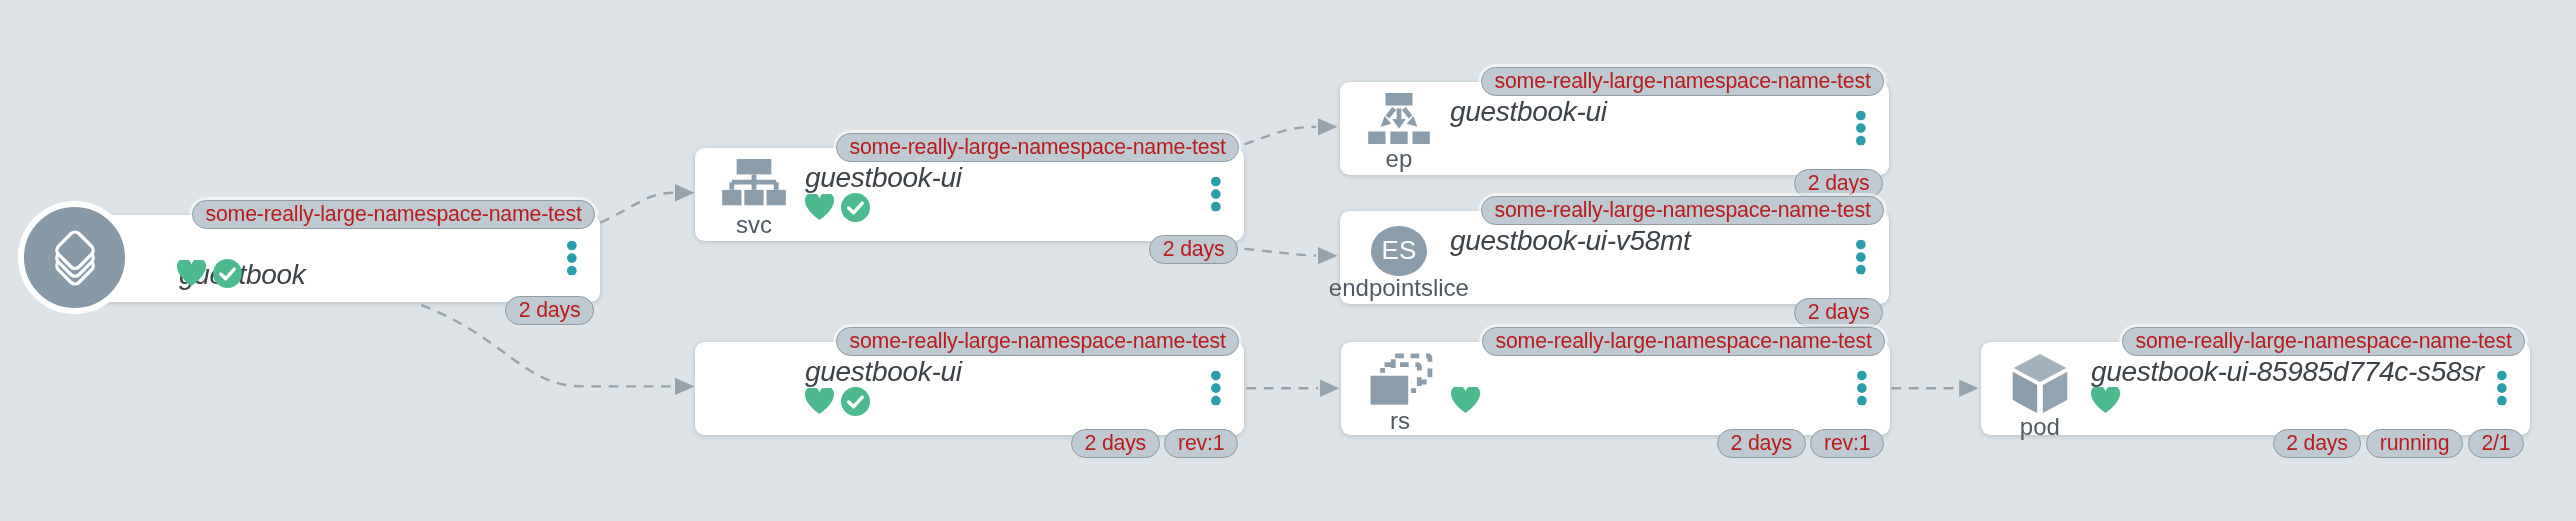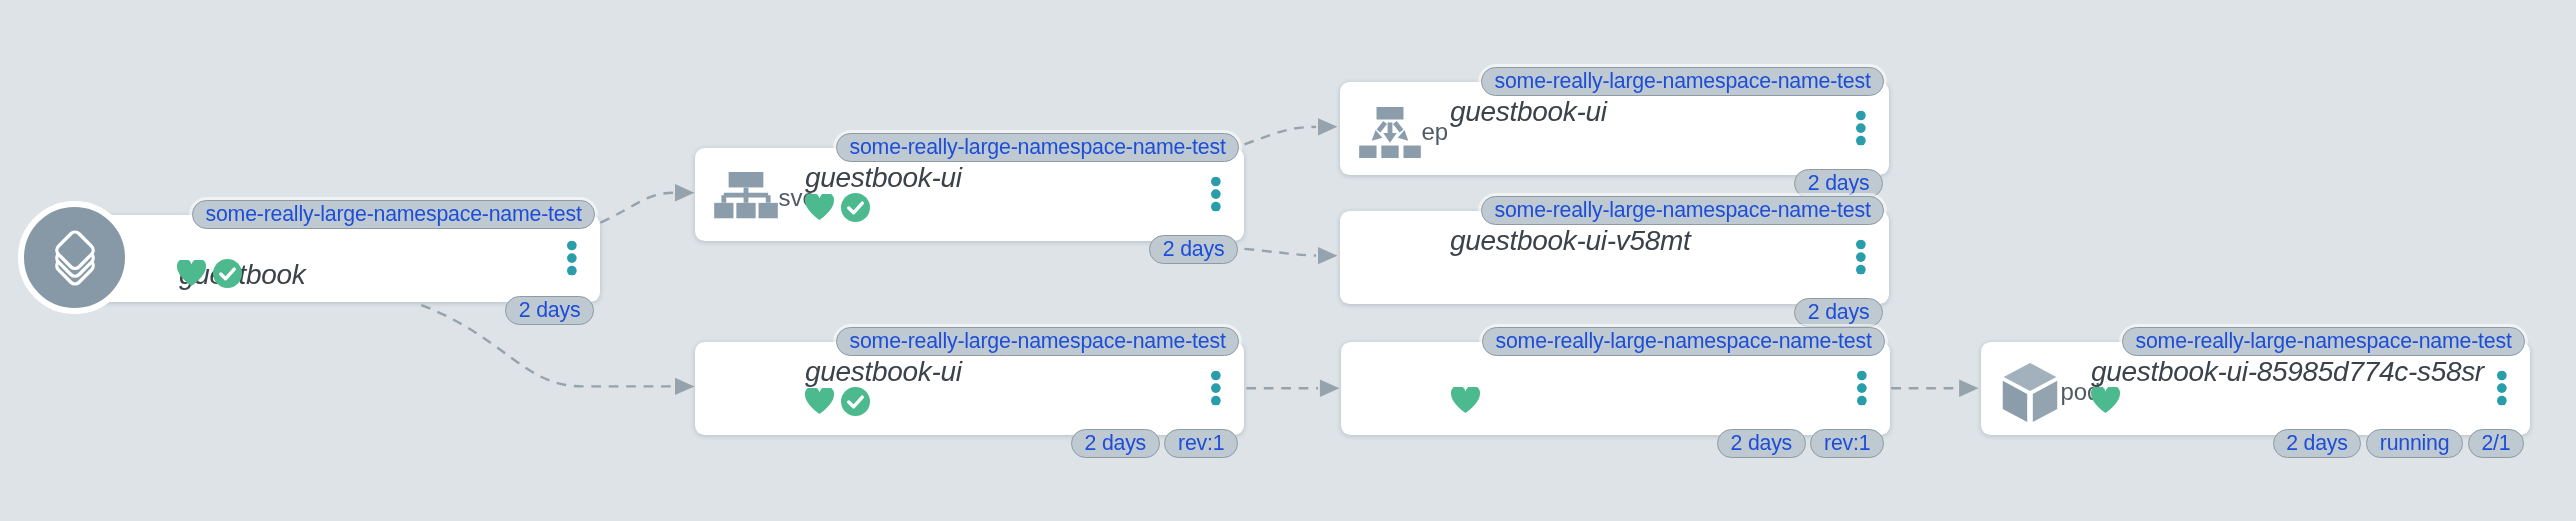--- a/index.html
+++ b/index.html
@@ -7,26 +7,26 @@
   #stage{position:relative;width:2576px;height:521px;background:#dde3e7;overflow:hidden;}
 
   .edges{position:absolute;left:0;top:0;pointer-events:none;}
 
   .node{position:absolute;background:#ffffff;border-radius:9.7px;
         box-shadow:0 1px 4.8px rgba(40,60,75,.22);}
   .node-title{position:absolute;left:110px;top:13.6px;font-size:28px;color:#3c4249;
               letter-spacing:-0.3px;white-space:nowrap;font-style:italic;}
   .health-row{position:absolute;left:110px;top:45px;display:flex;gap:6.8px;align-items:center;}
   .icon-col{position:absolute;left:19.4px;top:10.7px;bottom:1px;width:79px;
-            display:flex;flex-direction:row;align-items:center;justify-content:space-between;}
+            display:flex;flex-direction:column;align-items:center;justify-content:space-between;}
   .kind-label{font-size:24px;color:#4e5a64;white-space:nowrap;line-height:1;padding-bottom:2.9px;}
   .menu-dots{position:absolute;right:19.4px;top:50%;transform:translateY(-50%);
              background:none;border:none;padding:3.9px;cursor:pointer;display:block;}
   .badge{display:inline-block;background:#bec9d1;border:1.9px solid #8e9aa4;border-radius:16.5px;
-         color:#1d4ed8;font-size:21.3px;line-height:25px;padding:1px 12.6px;white-space:nowrap;
+         color:#b91c1c;font-size:21.3px;line-height:25px;padding:1px 12.6px;white-space:nowrap;
          letter-spacing:-0.2px;}
   .ns-badge{position:absolute;top:-15.5px;right:4.8px;box-shadow:0 0 0 2.9px rgba(255,255,255,.55);}
   .badge-row{position:absolute;right:6px;bottom:-23px;display:flex;gap:4.8px;}
 
   .app-circle{position:absolute;left:18.4px;top:201px;width:101px;height:101px;border-radius:50%;
               background:#8799a7;border:6.8px solid #ffffff;display:flex;align-items:center;
               justify-content:center;z-index:3;}
   .app-node .node-title{left:86px;margin-top:30px;}
   .app-node .health-row{left:84px;top:44px;}
 
@@ -174,20 +174,24 @@
           </g>
         </svg>
     </button>
     <div class="badge-row">
       <span class="badge">2 days</span>
     </div>
   </div>
 
   <div class="node" style="left:1340px;top:211px;width:549px;height:93px;">
     <span class="badge ns-badge">some-really-large-namespace-name-test</span>
+    <div class="icon-col">
+      <span class="es-circle">ES</span>
+      <span class="kind-label">endpointslice</span>
+    </div>
     <div class="node-title">guestbook-ui-v58mt</div>
     <button class="menu-dots">
       <svg width="9.7" height="35" viewBox="0 0 10 36">
           <g fill="#2a9dab">
             <circle cx="5" cy="5" r="5"></circle>
             <circle cx="5" cy="18" r="5"></circle>
             <circle cx="5" cy="31" r="5"></circle>
           </g>
         </svg>
     </button>
@@ -222,20 +226,32 @@
         </svg>
     </button>
     <div class="badge-row">
       <span class="badge">2 days</span>
       <span class="badge">rev:1</span>
     </div>
   </div>
 
   <div class="node" style="left:1341px;top:342px;width:549px;height:93px;">
     <span class="badge ns-badge">some-really-large-namespace-name-test</span>
+    <div class="icon-col">
+      <span>
+        <svg width="66" height="56" viewBox="0 0 68 58">
+          <g fill="none" stroke="#8b9dab" stroke-width="5" stroke-dasharray="9 7">
+            <rect x="27" y="3" width="38" height="27" rx="2"></rect>
+            <rect x="16" y="12" width="38" height="27" rx="2"></rect>
+          </g>
+          <rect x="2" y="22" width="42" height="33" fill="#8b9dab" stroke="#ffffff" stroke-width="3"></rect>
+        </svg>
+      </span>
+      <span class="kind-label">rs</span>
+    </div>
     <div class="health-row">
       <span>
         <svg width="29" height="27" viewBox="0 0 32 30">
             <path d="M16 29 C 3 19 0 12 0 8 A8 8 0 0 1 16 5 A8 8 0 0 1 32 8 C 32 12 29 19 16 29 Z" fill="#4cba8e"></path>
           </svg>
       </span>
     </div>
     <button class="menu-dots">
       <svg width="9.7" height="35" viewBox="0 0 10 36">
           <g fill="#2a9dab">

